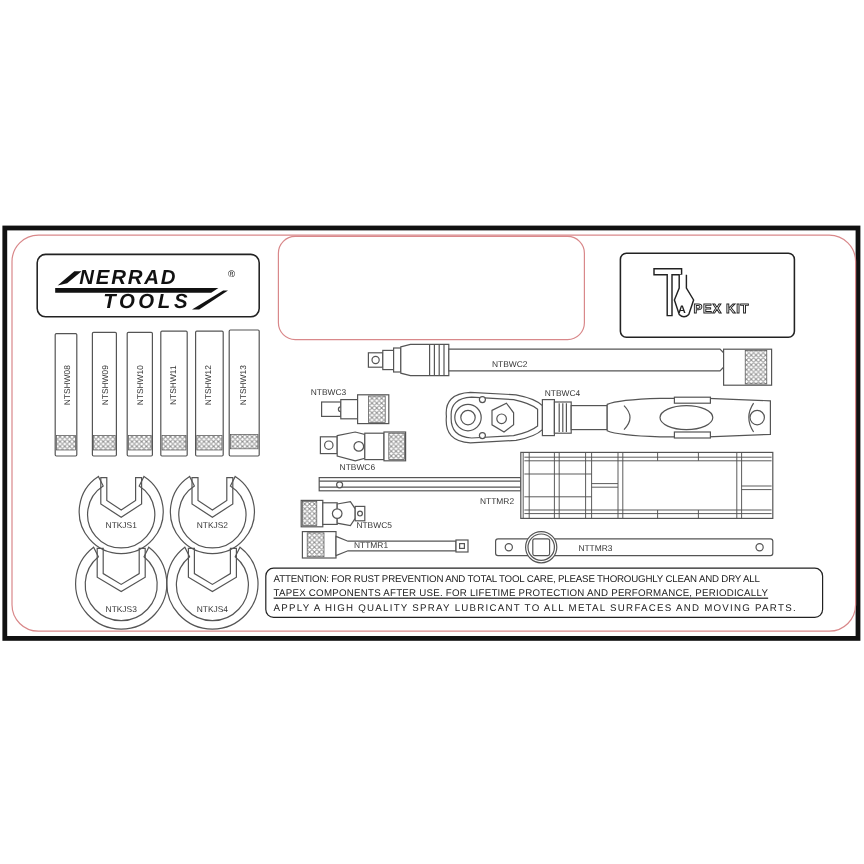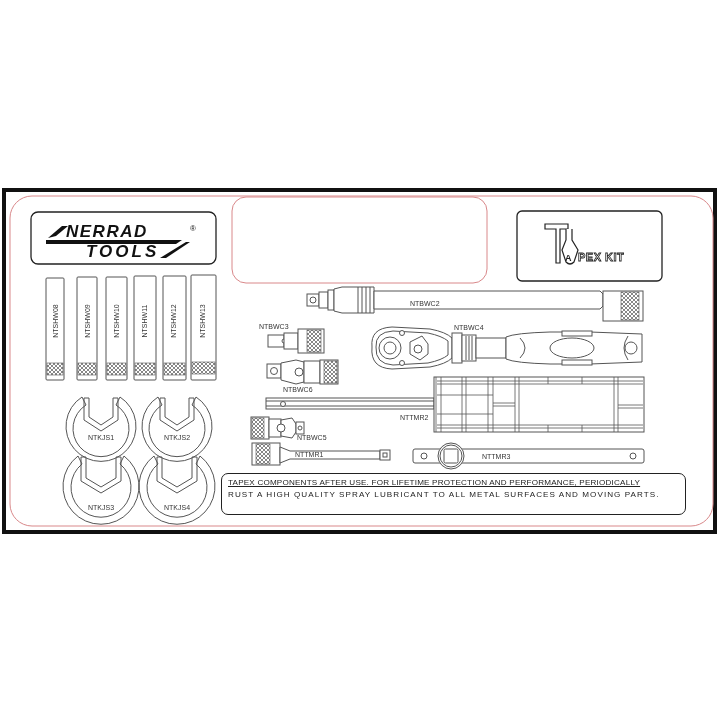--- a/index.html
+++ b/index.html
@@ -231,16 +231,17 @@
     <circle cx="424" cy="456" r="3"></circle>
     <circle cx="633" cy="456" r="3"></circle>
     <circle cx="451" cy="456" r="13"></circle>
     <circle cx="451" cy="456" r="11"></circle>
     <rect x="444" y="449" width="14" height="14" rx="1.5"></rect>
     <text class="lbl" x="482" y="459" stroke="none">NTTMR3</text>
   </g>
 </svg>
 
 <div class="notice">
+  <span class="l1">ATTENTION: FOR RUST PREVENTION AND TOTAL TOOL CARE, PLEASE THOROUGHLY CLEAN AND DRY ALL</span>
   <span class="l2">TAPEX COMPONENTS AFTER USE. FOR LIFETIME PROTECTION AND PERFORMANCE, PERIODICALLY</span>
-  <span class="l3">RUST A HIGH QUALITY SPRAY LUBRICANT TO ALL METAL SURFACES AND MOVING PARTS.</span>
+  <span class="l3">APPLY A HIGH QUALITY SPRAY LUBRICANT TO ALL METAL SURFACES AND MOVING PARTS.</span>
 </div>
 </div>
 
 </body></html>

